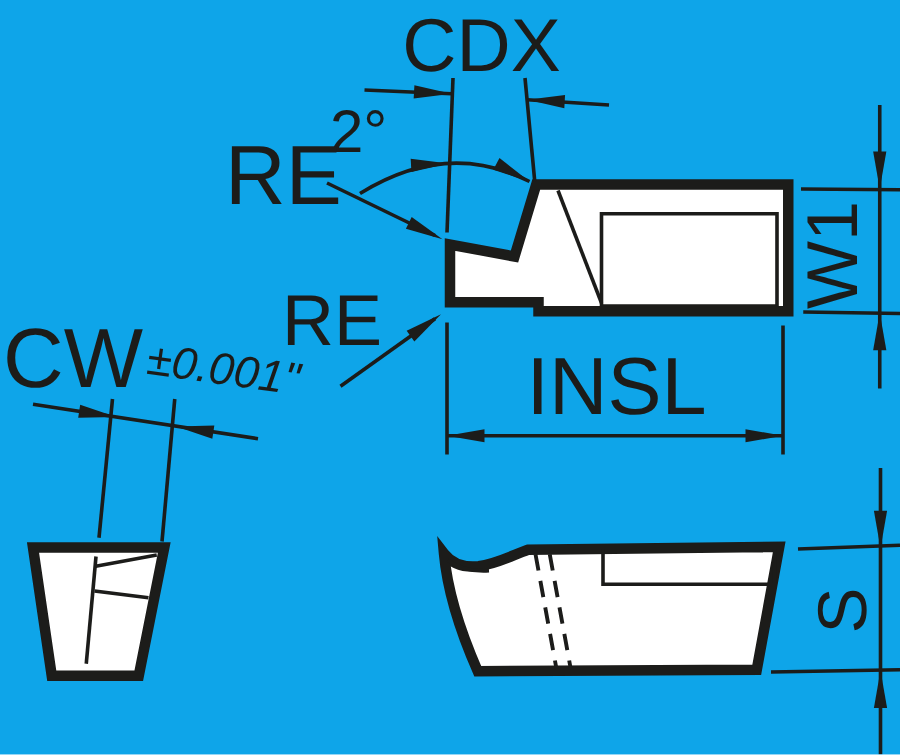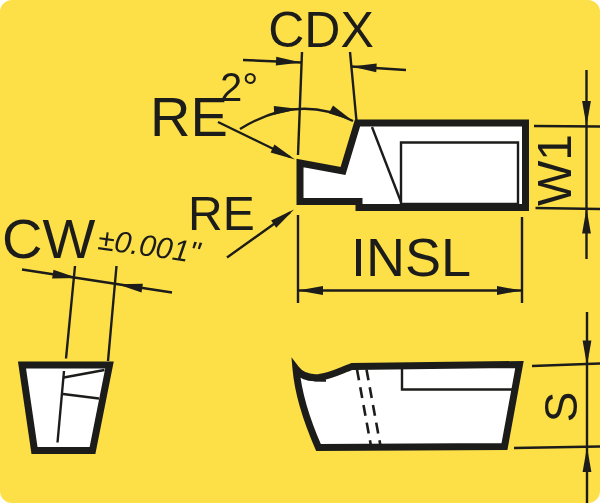--- a/index.html
+++ b/index.html
@@ -1,16 +1,16 @@
 <!DOCTYPE html>
 <html><head>
 <meta charset="utf-8">
 <style>
   html,body{margin:0;padding:0;background:#fff;}
-  #stage{position:relative;width:600px;height:503px;background:#fde047;overflow:hidden;border-radius:12px;}
+  #stage{position:relative;width:600px;height:503px;background:#0ea5e9;overflow:hidden;}
   svg{display:block;}
   .thick{stroke:#1c1c1a;stroke-width:7;fill:#ffffff;stroke-linejoin:miter;}
   .thin{stroke:#1c1c1a;stroke-width:2.4;fill:none;}
   .dim{stroke:#1c1c1a;stroke-width:2.4;fill:none;}
   .dash{stroke:#1c1c1a;stroke-width:2.6;fill:none;stroke-dasharray:11 7;}
   .arrow{fill:#1c1c1a;stroke:none;}
   .lbl{font-family:"Liberation Sans", sans-serif;fill:#1c1c1a;stroke:none;}
   .tol{font-style:italic;}
 </style>
 </head>

